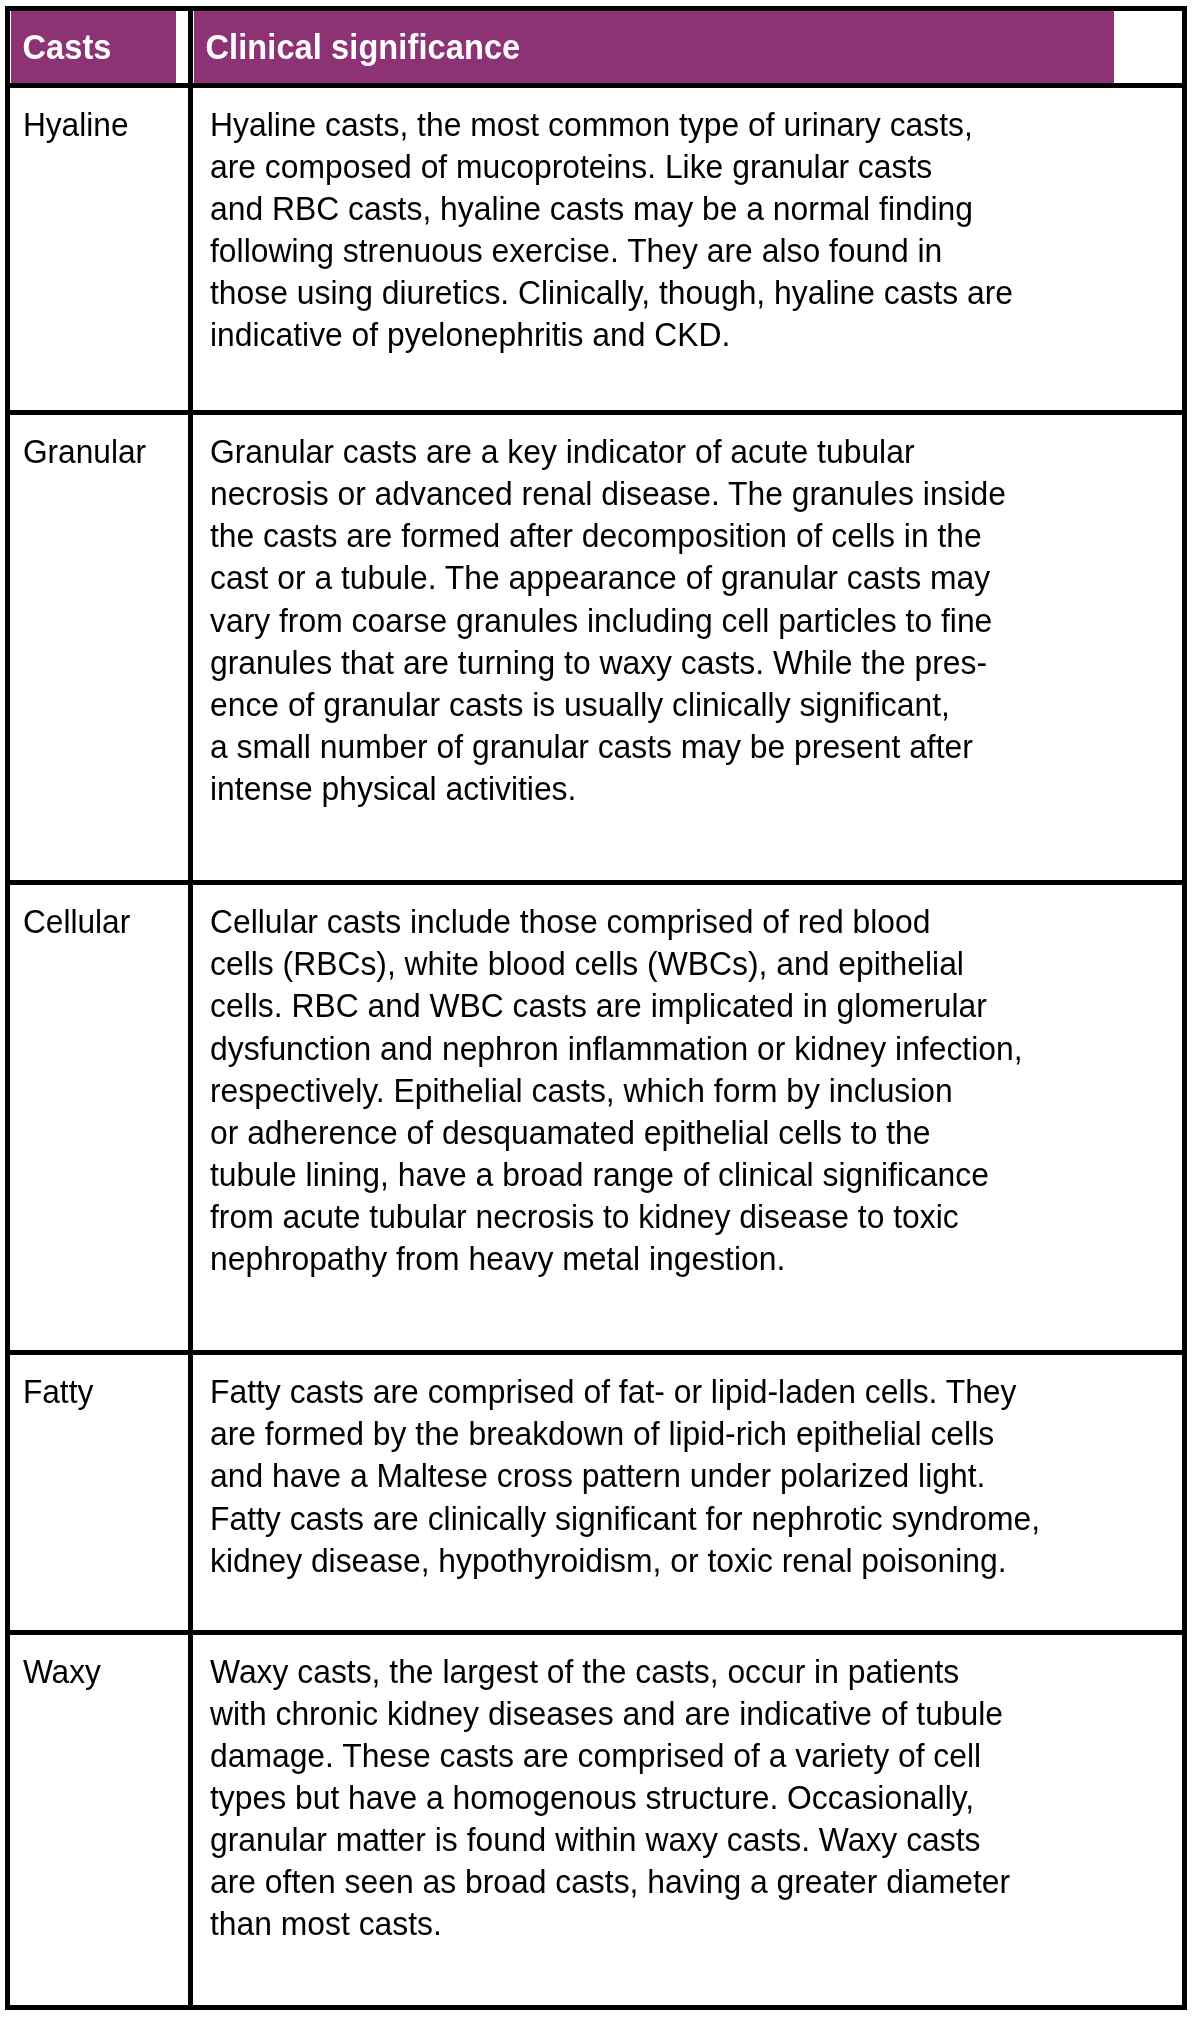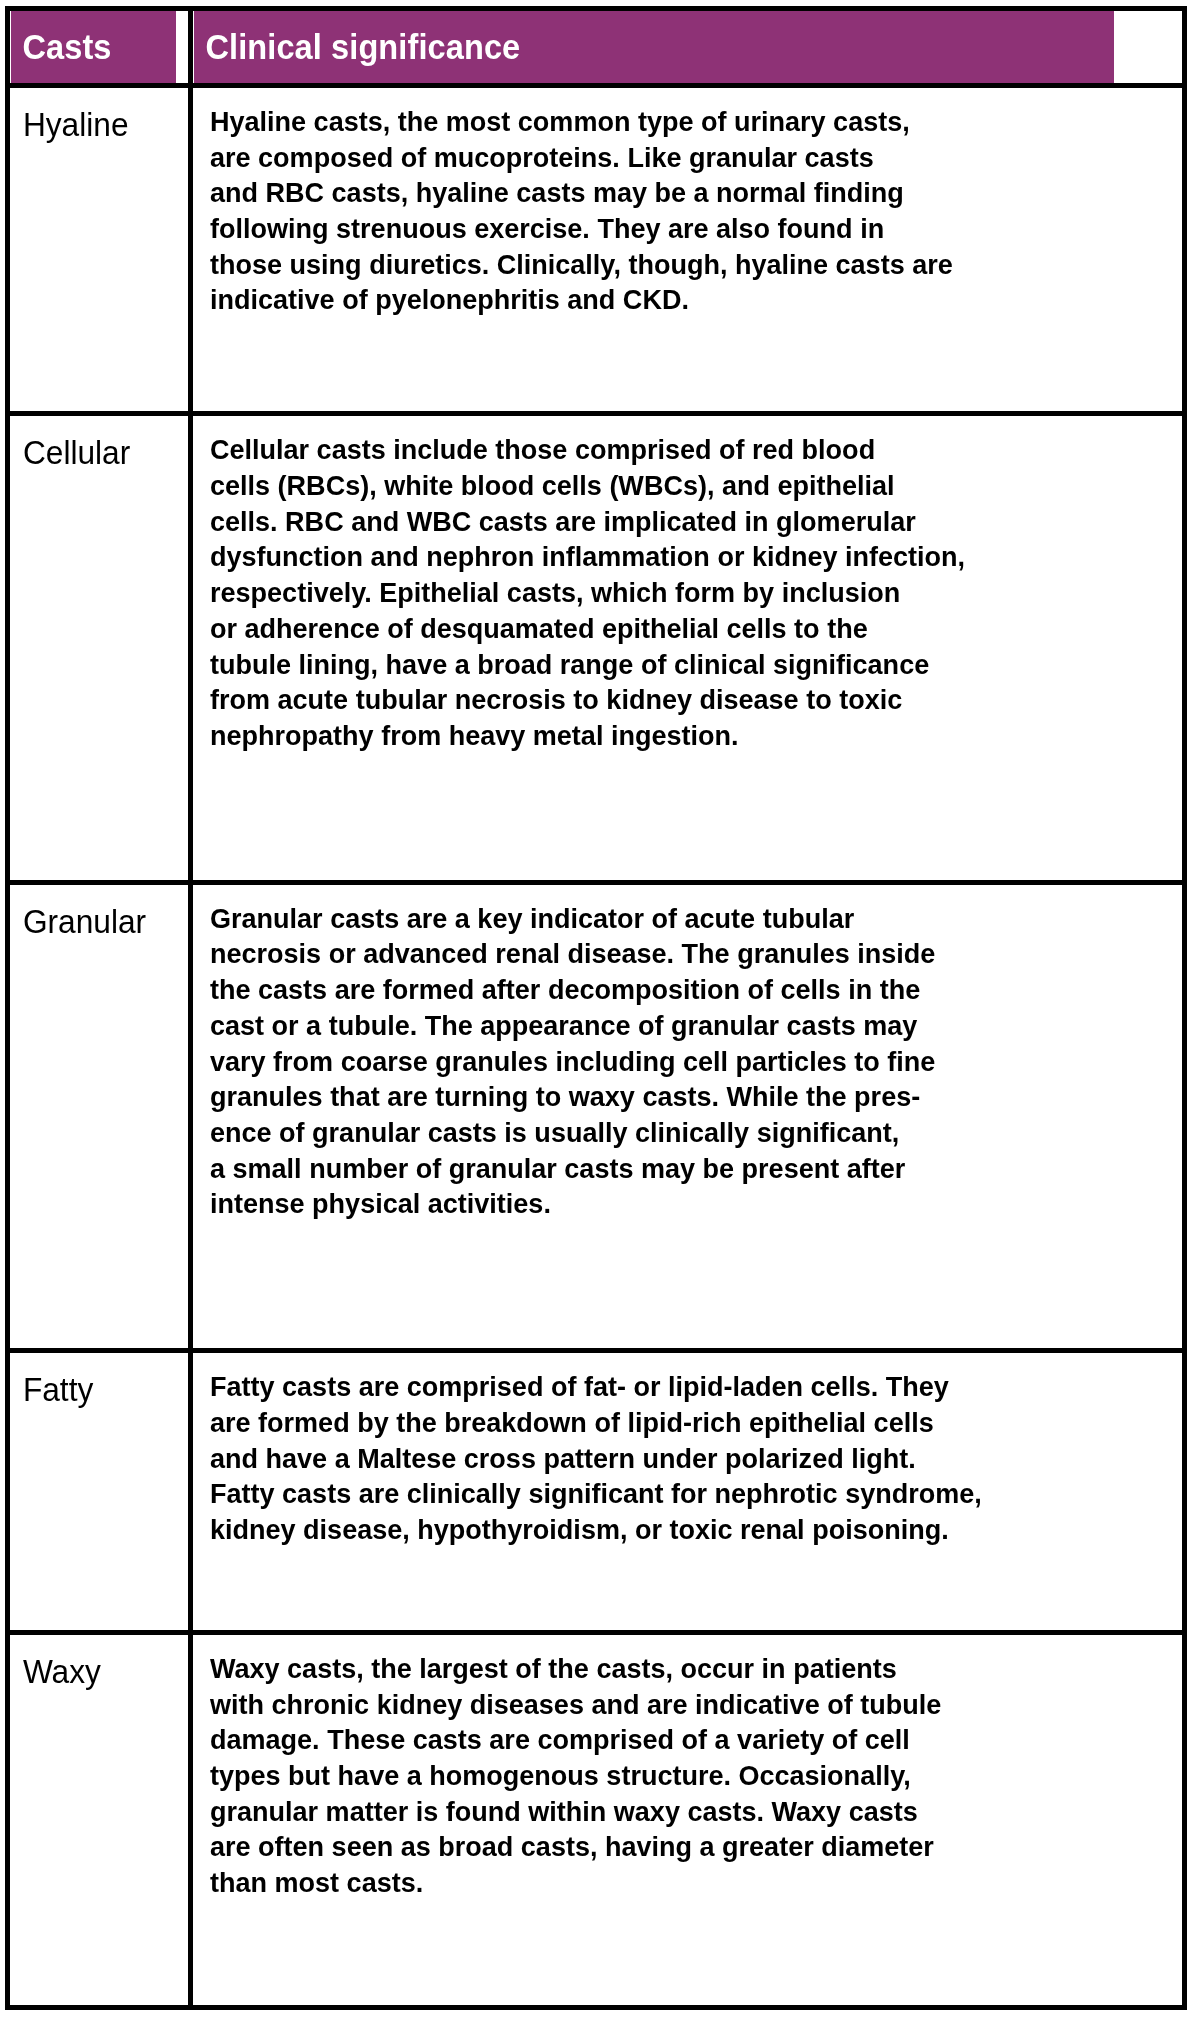--- a/index.html
+++ b/index.html
@@ -69,24 +69,23 @@
   td.cast-name {
     font-size: 33px;
     line-height: 1.16;
     padding: 18px 6px 14px 13px;
     white-space: nowrap;
     transform: scaleX(0.96);
     transform-origin: left top;
   }
 
   td.cast-desc {
-    font-size: 28px;
+    font-size: 33px;
     line-height: 1.275;
     padding: 16px 14px 16px 17px;
-    font-weight: bold;
   }
 
   td.cast-desc .desc-line {
     display: block;
     white-space: nowrap;
     transform: scaleX(0.965);
     transform-origin: left center;
   }
 </style>
 </head>
@@ -110,45 +109,45 @@
           <td class="cast-desc">
             <span class="desc-line">Hyaline casts, the most common type of urinary casts,</span>
             <span class="desc-line">are composed of mucoproteins. Like granular casts</span>
             <span class="desc-line">and RBC casts, hyaline casts may be a normal finding</span>
             <span class="desc-line">following strenuous exercise. They are also found in</span>
             <span class="desc-line">those using diuretics. Clinically, though, hyaline casts are</span>
             <span class="desc-line">indicative of pyelonephritis and CKD.</span>
           </td>
         </tr>
         <tr>
+          <td class="cast-name">Granular</td>
+          <td class="cast-desc">
+            <span class="desc-line">Granular casts are a key indicator of acute tubular</span>
+            <span class="desc-line">necrosis or advanced renal disease. The granules inside</span>
+            <span class="desc-line">the casts are formed after decomposition of cells in the</span>
+            <span class="desc-line">cast or a tubule. The appearance of granular casts may</span>
+            <span class="desc-line">vary from coarse granules including cell particles to fine</span>
+            <span class="desc-line">granules that are turning to waxy casts. While the pres-</span>
+            <span class="desc-line">ence of granular casts is usually clinically significant,</span>
+            <span class="desc-line">a small number of granular casts may be present after</span>
+            <span class="desc-line">intense physical activities.</span>
+          </td>
+        </tr>
+        <tr>
           <td class="cast-name">Cellular</td>
           <td class="cast-desc">
             <span class="desc-line">Cellular casts include those comprised of red blood</span>
             <span class="desc-line">cells (RBCs), white blood cells (WBCs), and epithelial</span>
             <span class="desc-line">cells. RBC and WBC casts are implicated in glomerular</span>
             <span class="desc-line">dysfunction and nephron inflammation or kidney infection,</span>
             <span class="desc-line">respectively. Epithelial casts, which form by inclusion</span>
             <span class="desc-line">or adherence of desquamated epithelial cells to the</span>
             <span class="desc-line">tubule lining, have a broad range of clinical significance</span>
             <span class="desc-line">from acute tubular necrosis to kidney disease to toxic</span>
             <span class="desc-line">nephropathy from heavy metal ingestion.</span>
-          </td>
-        </tr>
-        <tr>
-          <td class="cast-name">Granular</td>
-          <td class="cast-desc">
-            <span class="desc-line">Granular casts are a key indicator of acute tubular</span>
-            <span class="desc-line">necrosis or advanced renal disease. The granules inside</span>
-            <span class="desc-line">the casts are formed after decomposition of cells in the</span>
-            <span class="desc-line">cast or a tubule. The appearance of granular casts may</span>
-            <span class="desc-line">vary from coarse granules including cell particles to fine</span>
-            <span class="desc-line">granules that are turning to waxy casts. While the pres-</span>
-            <span class="desc-line">ence of granular casts is usually clinically significant,</span>
-            <span class="desc-line">a small number of granular casts may be present after</span>
-            <span class="desc-line">intense physical activities.</span>
           </td>
         </tr>
         <tr>
           <td class="cast-name">Fatty</td>
           <td class="cast-desc">
             <span class="desc-line">Fatty casts are comprised of fat- or lipid-laden cells. They</span>
             <span class="desc-line">are formed by the breakdown of lipid-rich epithelial cells</span>
             <span class="desc-line">and have a Maltese cross pattern under polarized light.</span>
             <span class="desc-line">Fatty casts are clinically significant for nephrotic syndrome,</span>
             <span class="desc-line">kidney disease, hypothyroidism, or toxic renal poisoning.</span>

